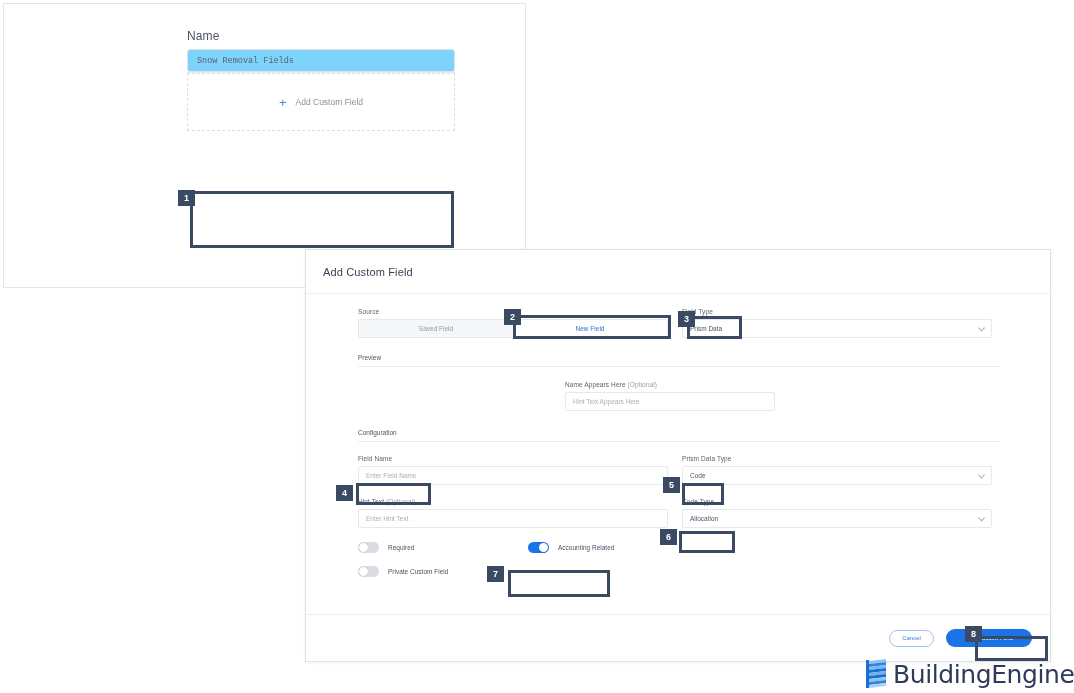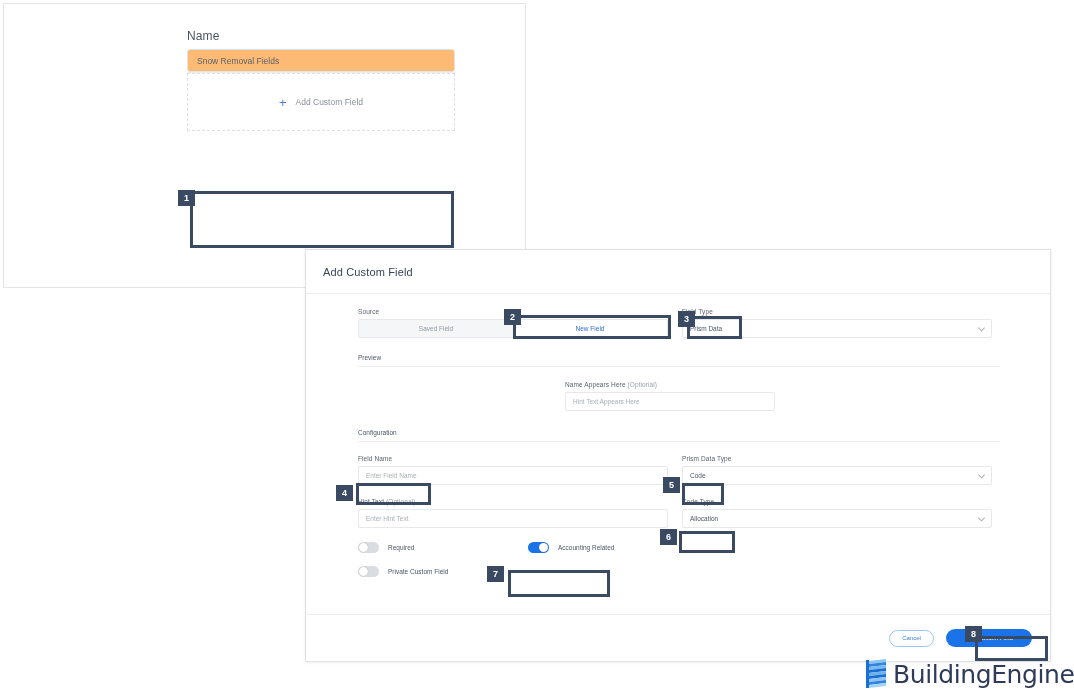--- a/index.html
+++ b/index.html
@@ -28,24 +28,24 @@
   .edit-panel-title {
     font-size: 15px; color: #3c4257; letter-spacing: .1px;
   }
   .edit-panel-body { padding: 25px 0 0 183px; }
   .field-label {
     font-size: 12px; color: #4b5565; margin-bottom: 6px; letter-spacing: .1px;
   }
   .text-input {
     width: 268px; height: 23px;
     border: 1px solid #e0e2e6; border-radius: 3px;
-    background: #fdba74;
+    background: #7dd3fc;
     display: flex; align-items: center;
     padding-left: 9px;
-    font-size: 8.5px; color: #5a6270;
+    font-size: 8.5px; color: #5a6270; font-family: Liberation Mono, monospace;
   }
   .section-sub {
     font-size: 8.5px; color: #3c4257; margin: 25px 0 7px 0;
   }
   .cf-box-wrap { position: relative; width: 268px; }
   .cf-divider { border-top: 1px solid #ececec; }
   .add-cf-dashed {
     width: 268px; height: 58px;
     border: 1px dashed #dcdfe3;
     background: #fff;

